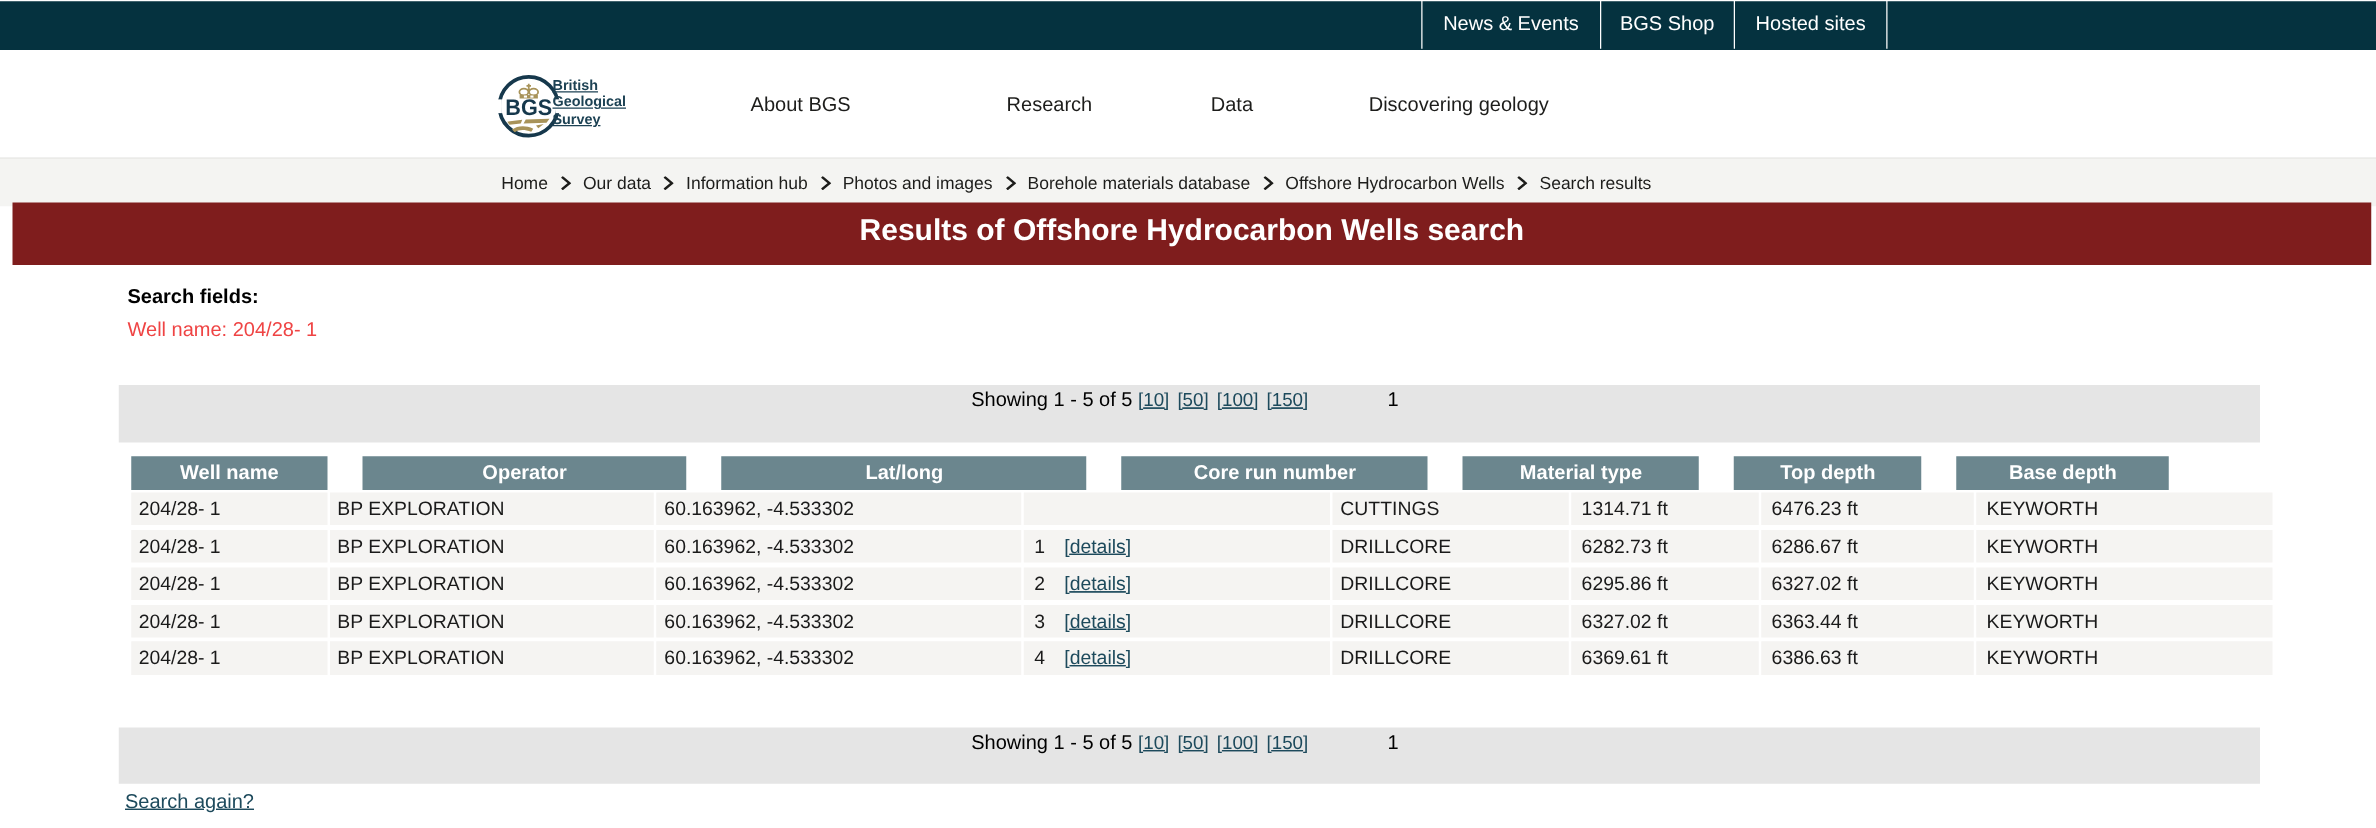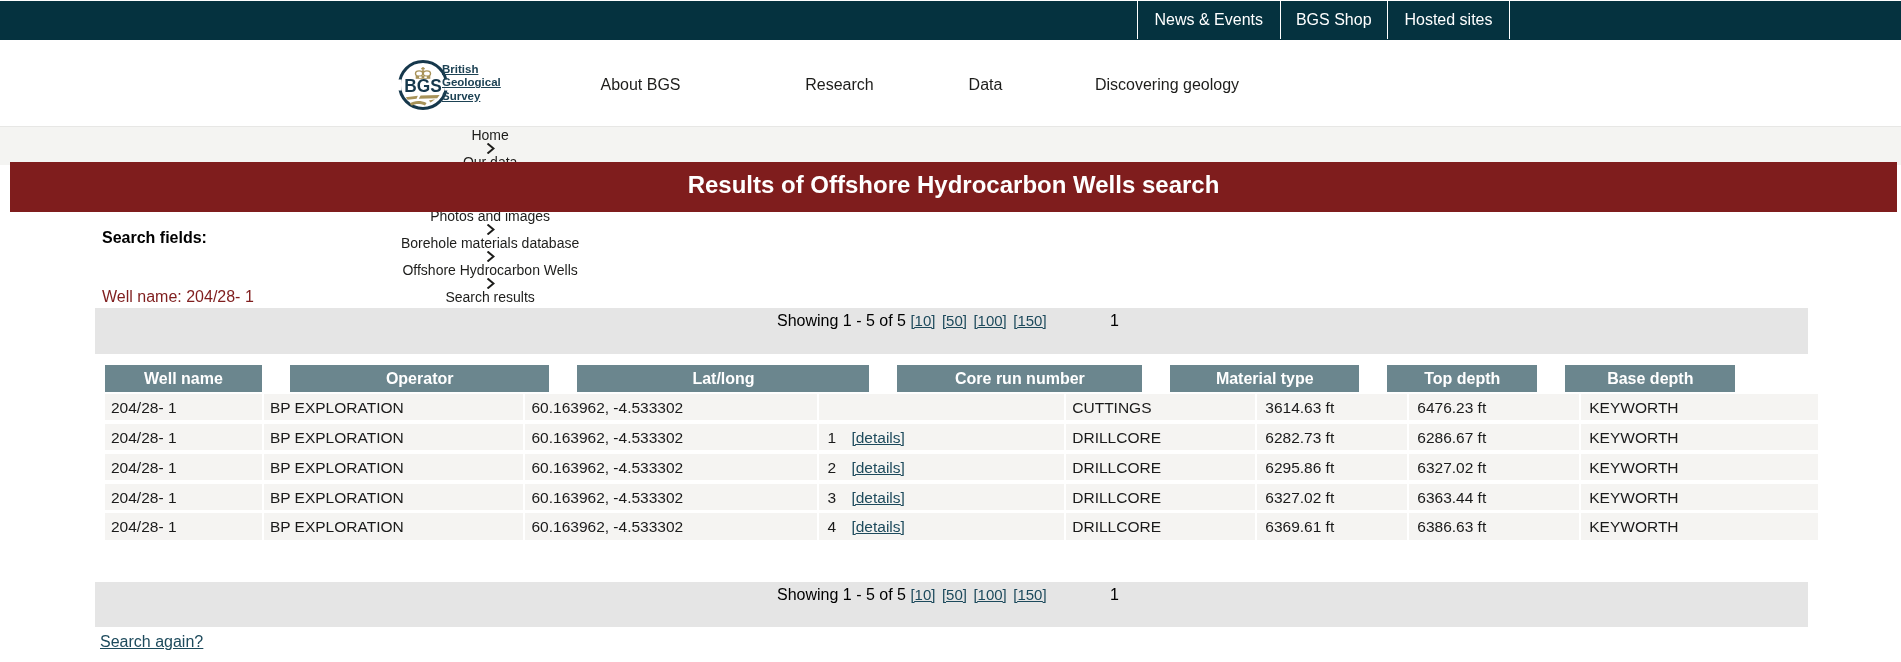--- a/index.html
+++ b/index.html
@@ -9,27 +9,27 @@
   .topbar{position:absolute;left:0;top:1px;width:1901px;height:39px;background:#05323f;}
   .topmenu{position:absolute;left:1137px;top:0;height:39px;display:flex;}
   .topmenu div{height:39px;line-height:39px;color:#ffffff;font-size:16px;text-align:center;border-left:1px solid #ffffff;}
   .topmenu div:last-child{border-right:1px solid #ffffff;}
   
   .nav{position:absolute;top:76px;font-size:16px;color:#1d1d1b;transform:translateX(-50%);white-space:nowrap;}
   
   .logotext{position:absolute;left:442px;top:63px;font-size:11.5px;font-weight:bold;color:#1d4254;line-height:13.3px;text-decoration:underline;}
   
   .crumbbar{position:absolute;left:0;top:126px;width:1901px;height:39px;background:#f4f4f2;border-top:1px solid #e7e7e5;box-sizing:border-box;}
-  .crumbs{position:absolute;left:401px;top:127px;height:38px;display:flex;align-items:center;font-size:14px;color:#1d1d1b;white-space:nowrap;flex-direction:column;}
+  .crumbs{position:absolute;left:401px;top:127px;height:38px;display:flex;align-items:center;font-size:14px;color:#1d1d1b;white-space:nowrap;}
   .crumbs .sep{margin:0 9.5px;display:flex;align-items:center;}
   
   .banner{position:absolute;left:10px;top:162px;width:1887px;height:50px;background:#7f1d1d;}
   .banner div{width:100%;text-align:center;line-height:46px;color:#ffffff;font-weight:bold;font-size:24px;}
   .sf1{position:absolute;left:102px;top:229px;font-size:16px;font-weight:bold;color:#000000;}
-  .sf2{position:absolute;left:102px;top:256px;font-size:16px;color:#7f1d1d;margin-top:32px;}
+  .sf2{position:absolute;left:102px;top:256px;font-size:16px;color:#ef4444;}
   
   .graybar{position:absolute;left:95px;width:1713px;height:45.5px;background:#e5e5e5;}
   .gb1{top:308px;}
   .gb2{top:581.5px;}
   .showing{position:absolute;left:682px;top:4px;font-size:16px;color:#000000;white-space:nowrap;}
   .pageno{position:absolute;left:1015px;top:4px;font-size:16px;color:#000000;}
   a.pl{color:#1d4a5c;} .showing a.pl{font-size:15px;} .lg{margin-left:2px;}
   
   .thead{position:absolute;left:105px;top:365px;width:1713px;height:27px;display:flex;gap:26px;}
   .thead div{background:#6b868e;color:#ffffff;font-weight:bold;font-size:16px;text-align:center;line-height:27px;margin-right:2px;}
@@ -135,21 +135,21 @@
   <div style="width:189px;">Material type</div>
   <div style="width:150px;">Top depth</div>
   <div style="width:170px;">Base depth</div>
 </div>
 <div class="trow" style="top:394px;">
   <div style="width:150.9px;padding-left:6px;">204/28- 1</div>
   <div style="width:253.6px;padding-left:6px;">BP EXPLORATION</div>
   <div style="width:286px;padding-left:6px;">60.163962, -4.533302</div>
   <div style="width:236.8px;padding-left:8px;"></div>
   <div style="width:183px;padding-left:6px;">CUTTINGS</div>
-  <div style="width:142px;padding-left:8px;">3614.63 ft</div>
+  <div style="width:142px;padding-left:8px;">1314.71 ft</div>
   <div style="width:162px;padding-left:8px;">6476.23 ft</div>
   <div style="width:228.7px;padding-left:8px;">KEYWORTH</div>
 </div>
 <div class="trow" style="top:424px;">
   <div style="width:150.9px;padding-left:6px;">204/28- 1</div>
   <div style="width:253.6px;padding-left:6px;">BP EXPLORATION</div>
   <div style="width:286px;padding-left:6px;">60.163962, -4.533302</div>
   <div style="width:236.8px;padding-left:8px;">1 <a class="pl" style="margin-left:11px;" href="#">[<u>details</u>]</a></div>
   <div style="width:183px;padding-left:6px;">DRILLCORE</div>
   <div style="width:142px;padding-left:8px;">6282.73 ft</div>

